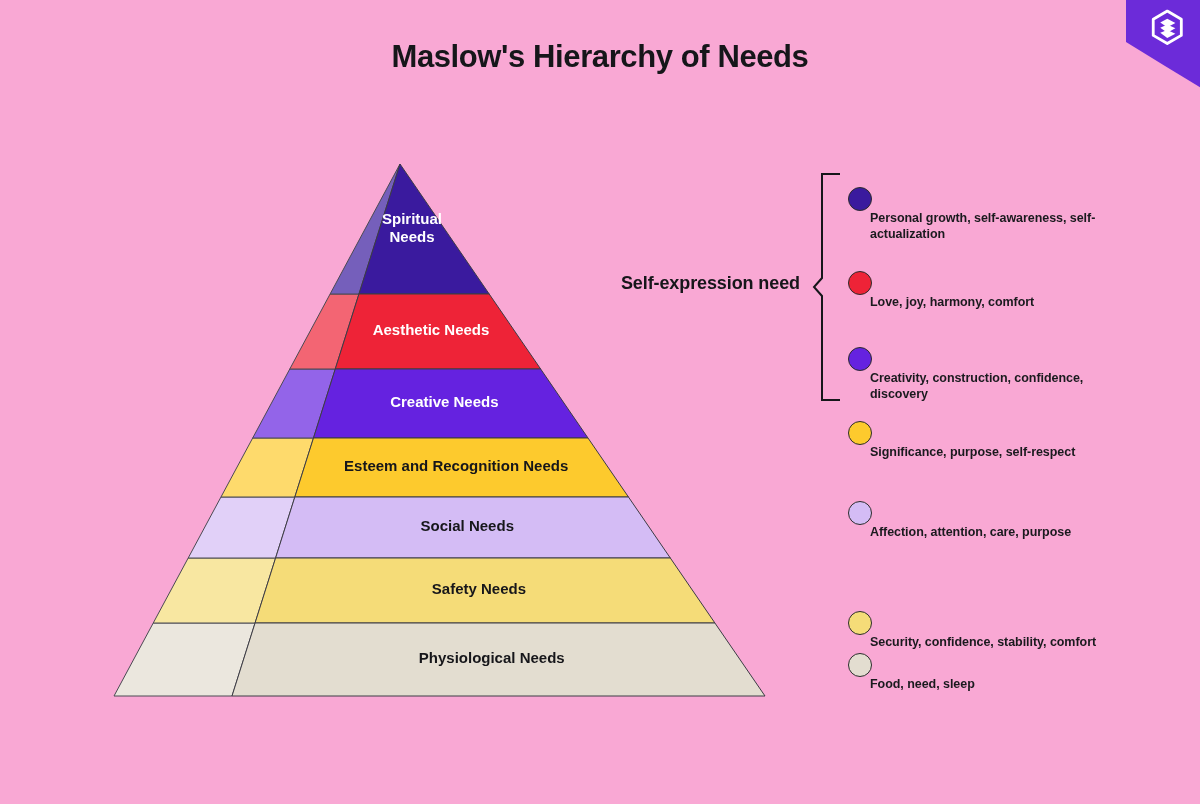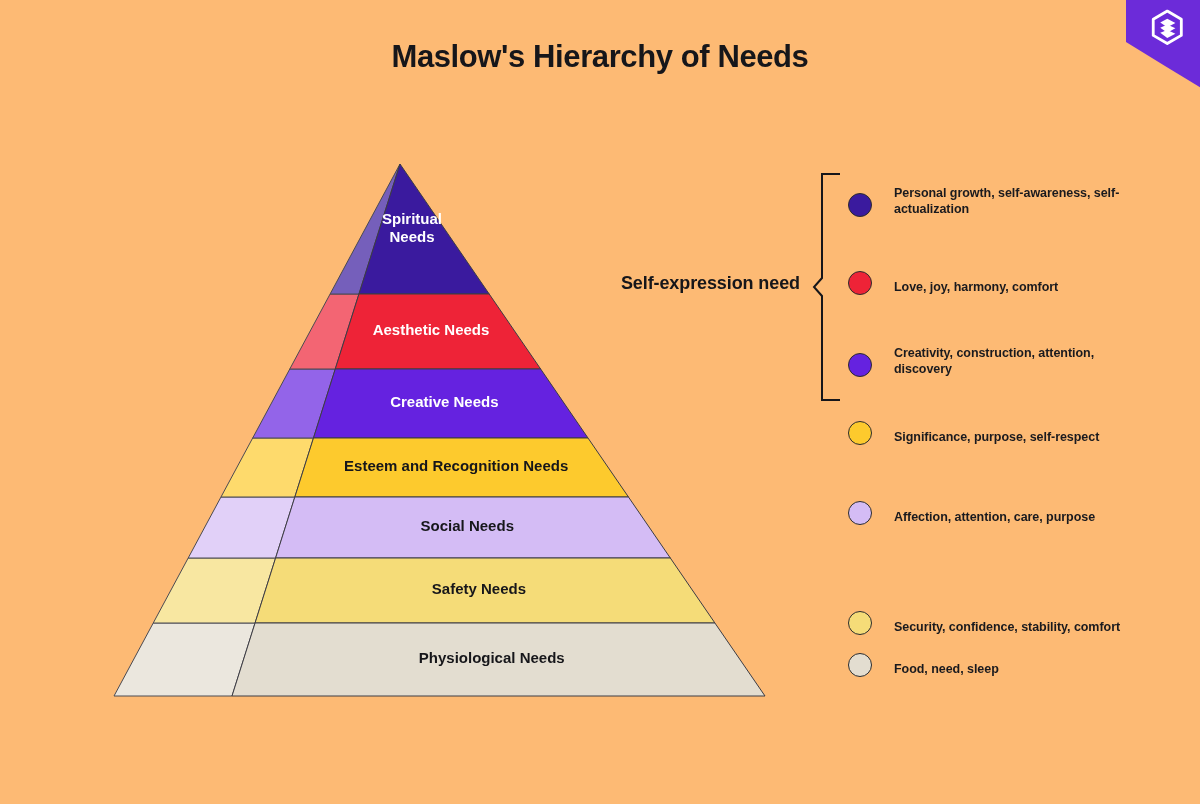--- a/index.html
+++ b/index.html
@@ -5,21 +5,21 @@
   * { box-sizing: border-box; margin: 0; padding: 0; }
   html, body {
     width: 1200px; height: 804px;
     background: #ffffff;
     font-family: "Liberation Sans", sans-serif;
     overflow: hidden;
   }
   #root {
     position: relative;
     width: 1200px; height: 804px;
-    background: #fdba74;
+    background: #f9a8d4;
   }
 
   
   .brand-banner {
     position: absolute;
     top: 0; right: 0;
     width: 82px; height: 84px;
     overflow: visible;
     z-index: 40;
   }
@@ -77,22 +77,23 @@
   
   .legend {
     position: absolute;
     left: 848px; top: 186px;
     width: 310px;
   }
   .legend-item {
     position: absolute;
     left: 0;
     display: flex;
-    align-items: flex-end;
+    align-items: flex-start;
     width: 310px;
+    flex-direction: column;
   }
   .legend-dot {
     flex: 0 0 auto;
     width: 24px; height: 24px;
     border-radius: 50%;
     border: 1px solid #2c2c2c;
     margin-top: 1px;
   }
   .legend-text {
     margin-left: 22px;
@@ -160,21 +161,21 @@
       <div class="legend-item" style="top: 0px;">
         <span class="legend-dot" style="background: rgb(58, 26, 158);"></span>
         <span class="legend-text">Personal growth, self-awareness, self-actualization</span>
       </div>
       <div class="legend-item" style="top: 84px;">
         <span class="legend-dot" style="background: rgb(238, 35, 55);"></span>
         <span class="legend-text">Love, joy, harmony, comfort</span>
       </div>
       <div class="legend-item" style="top: 160px;">
         <span class="legend-dot" style="background: rgb(101, 34, 224);"></span>
-        <span class="legend-text">Creativity, construction, attention, discovery</span>
+        <span class="legend-text">Creativity, construction, confidence, discovery</span>
       </div>
       <div class="legend-item" style="top: 234px;">
         <span class="legend-dot" style="background: rgb(253, 202, 45);"></span>
         <span class="legend-text">Significance, purpose, self-respect</span>
       </div>
       <div class="legend-item" style="top: 314px;">
         <span class="legend-dot" style="background: rgb(212, 188, 245);"></span>
         <span class="legend-text">Affection, attention, care, purpose</span>
       </div>
       <div class="legend-item" style="top: 388px; margin-top: 36px;">

